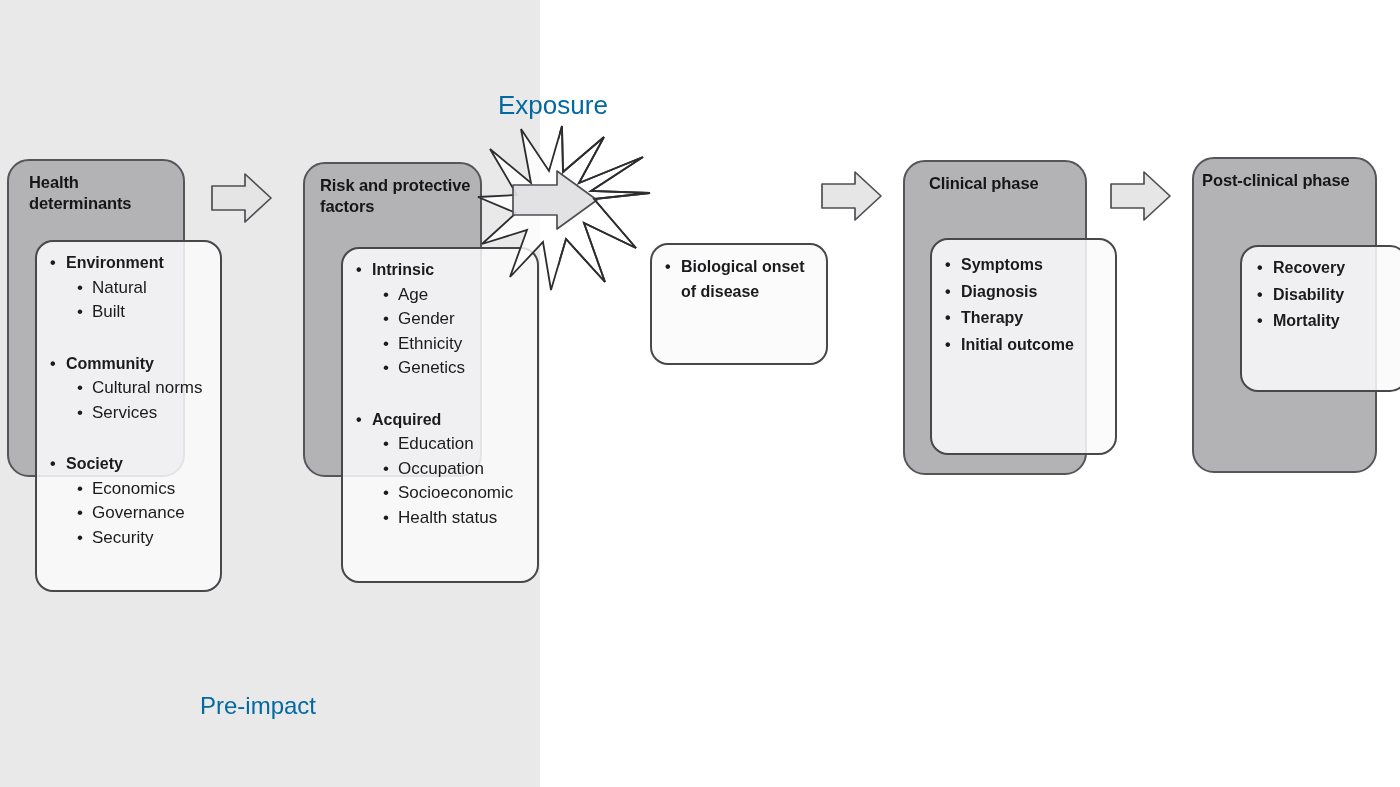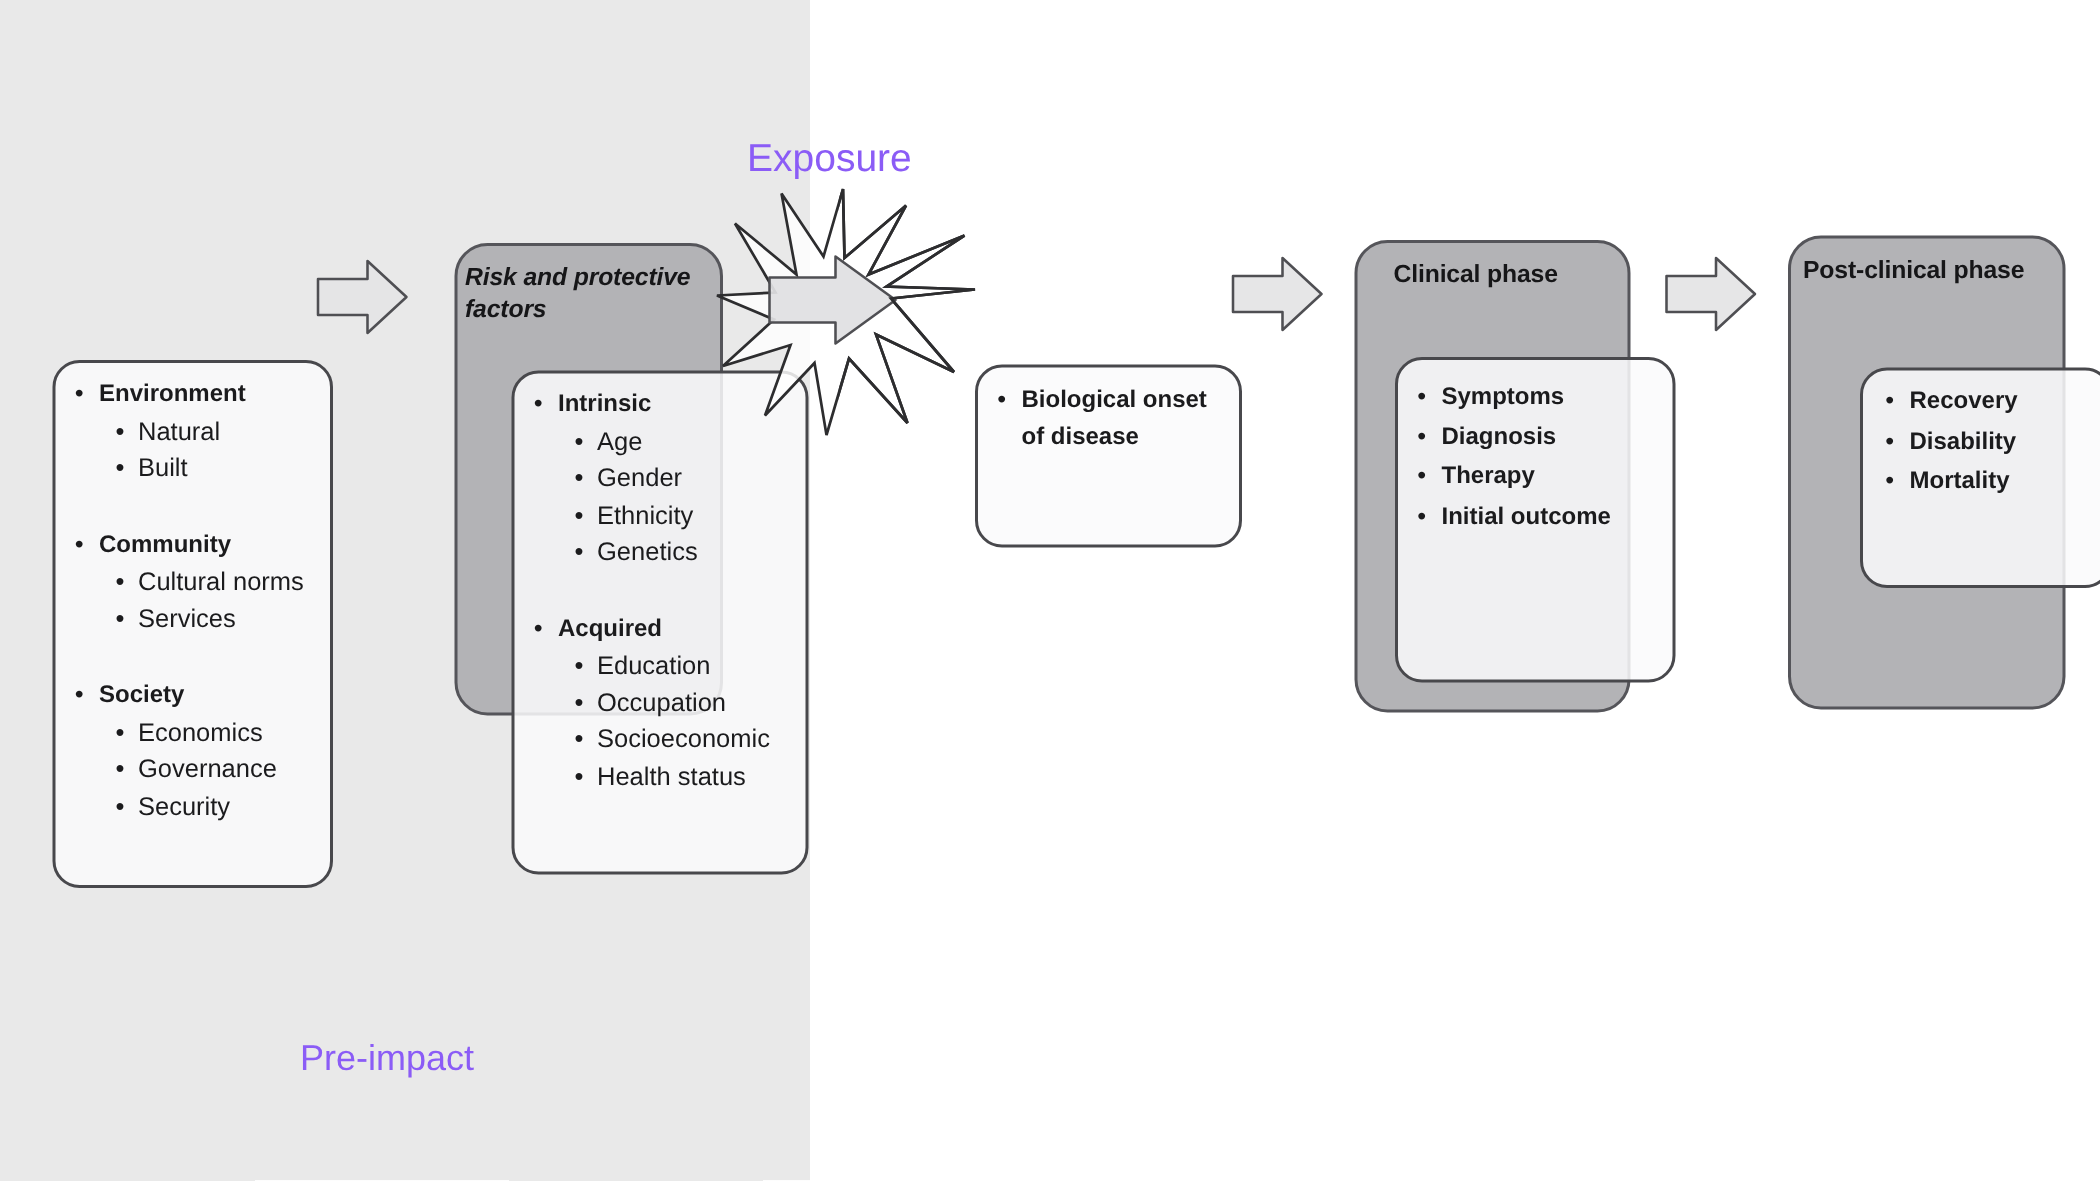--- a/index.html
+++ b/index.html
@@ -14,55 +14,58 @@
 
   .phase{
     position:absolute;background:#b3b3b6;border:2px solid #55555a;
     border-radius:22px;box-sizing:border-box;
   }
   .phase-title{
     font-weight:bold;font-size:16.5px;line-height:21px;color:#161618;
     padding-top:11px;letter-spacing:-0.1px;
   }
   .pt1{padding-left:20px;padding-right:6px;}
-  .pt2{padding-left:5px;padding-right:2px;font-style:italic;}
+  .pt2{padding-left:15px;padding-right:2px;}
   .pt3{padding-left:23px;padding-right:4px;}
   .pt4{padding-left:24px;padding-right:20px;}
   .pt5{padding-left:8px;padding-right:2px;white-space:nowrap;}
 
   .detail{
     position:absolute;background:rgba(250,250,251,0.86);
     border:2px solid #48484c;border-radius:18px;box-sizing:border-box;
   }
   .items{list-style:none;margin:0;padding:9px 5px 0 13px;}
   .items li{display:flex;align-items:flex-start;}
   .items li::before{content:"\2022";flex:0 0 16px;}
   li.lvl1{font-weight:bold;font-size:16px;line-height:24.5px;}
   li.lvl2{font-size:17px;line-height:24.5px;padding-left:27px;}
   li.lvl2::before{flex:0 0 15px;}
   .gap{margin-top:27px;}
   .d3 li.lvl1{line-height:25px;}
   .d4 li.lvl1{line-height:26.5px;}
   .d5 li.lvl1{line-height:26.5px;}
 
-  .float-label{position:absolute;color:#8b5cf6;}
+  .float-label{position:absolute;color:#0369a1;}
   #exposure-label{left:498px;top:90px;font-size:26px;}
   #pre-impact-label{left:158px;top:692px;width:200px;text-align:center;font-size:24px;}
   #post-impact-label{left:873px;top:692px;width:200px;text-align:center;font-size:24px;}
 
   #overlay{position:absolute;left:0;top:0;pointer-events:none;}
 </style>
 </head>
 <body>
 
 <div id="stage">
 
   <div class="bg-region" id="pre-region"></div>
   <div class="bg-region" id="post-region"></div>
 
+  <div class="phase" style="left:7px;top:159px;width:178px;height:318px;">
+    <div class="phase-title pt1">Health determinants</div>
+  </div>
   <div class="phase" style="left:303px;top:162px;width:179px;height:315px;">
     <div class="phase-title pt2">Risk and protective factors</div>
   </div>
   <div class="phase" style="left:903px;top:160px;width:184px;height:315px;">
     <div class="phase-title pt4">Clinical phase</div>
   </div>
   <div class="phase" style="left:1192px;top:157px;width:185px;height:316px;">
     <div class="phase-title pt5">Post-clinical phase</div>
   </div>
 

